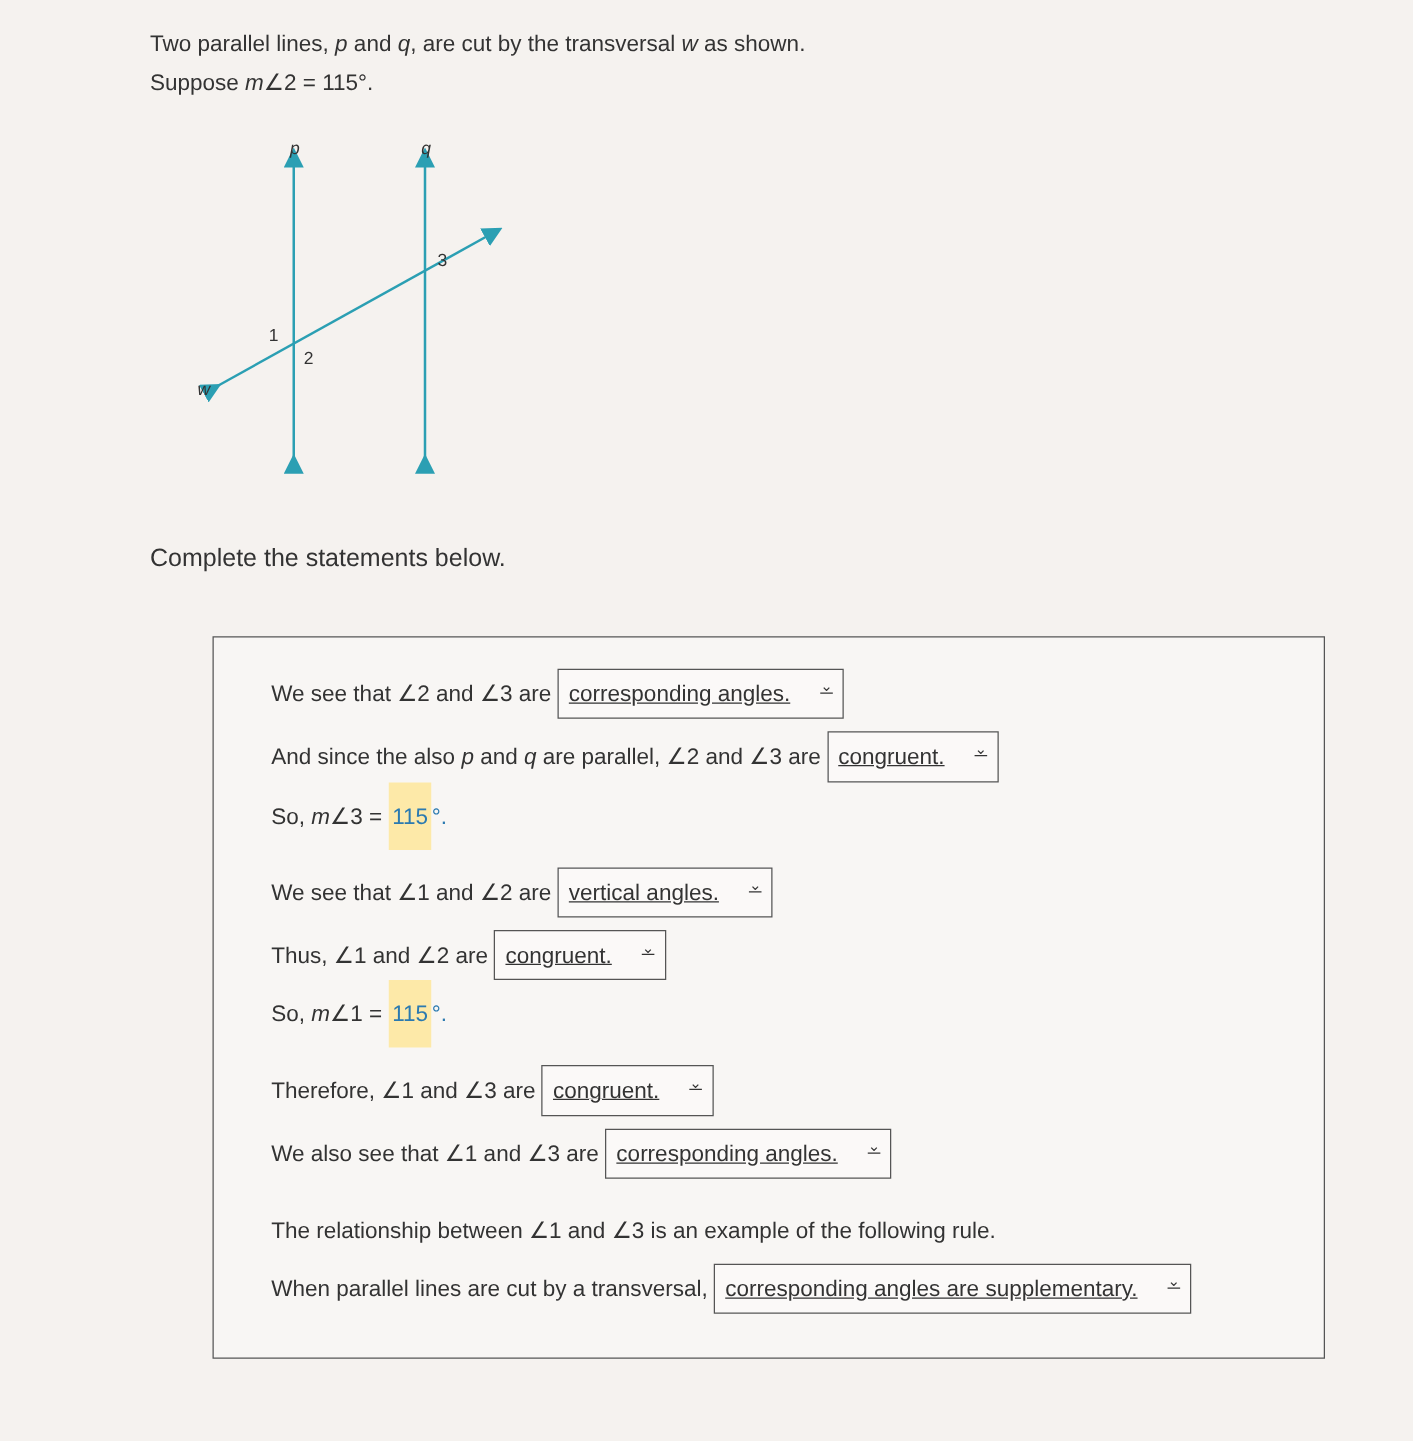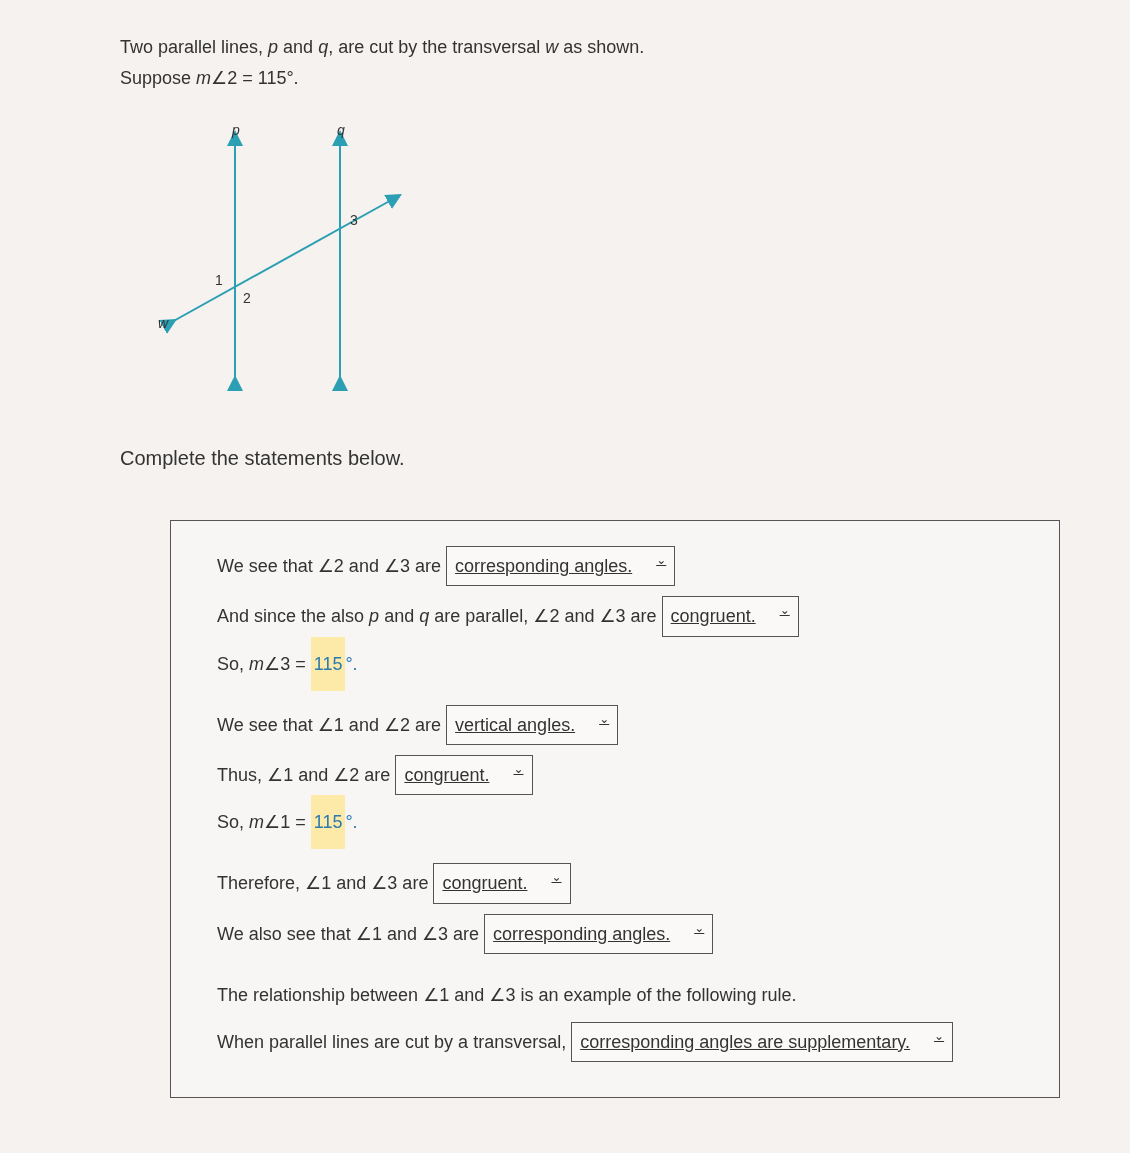--- a/index.html
+++ b/index.html
@@ -58,21 +58,20 @@
     }
     .feedback-sub {
       color: #333;
       font-weight: bold;
       font-size: 15px;
     }
     .problem-text {
       font-size: 18px;
       line-height: 1.7;
       margin-bottom: 20px;
-      margin-top: 12px;
     }
     .ital { font-style: italic; }
     .diagram {
       width: 280px;
       height: 280px;
       margin: 10px 0 20px 20px;
     }
     .instruction {
       font-size: 20px;
       margin: 20px 0 50px 0;

